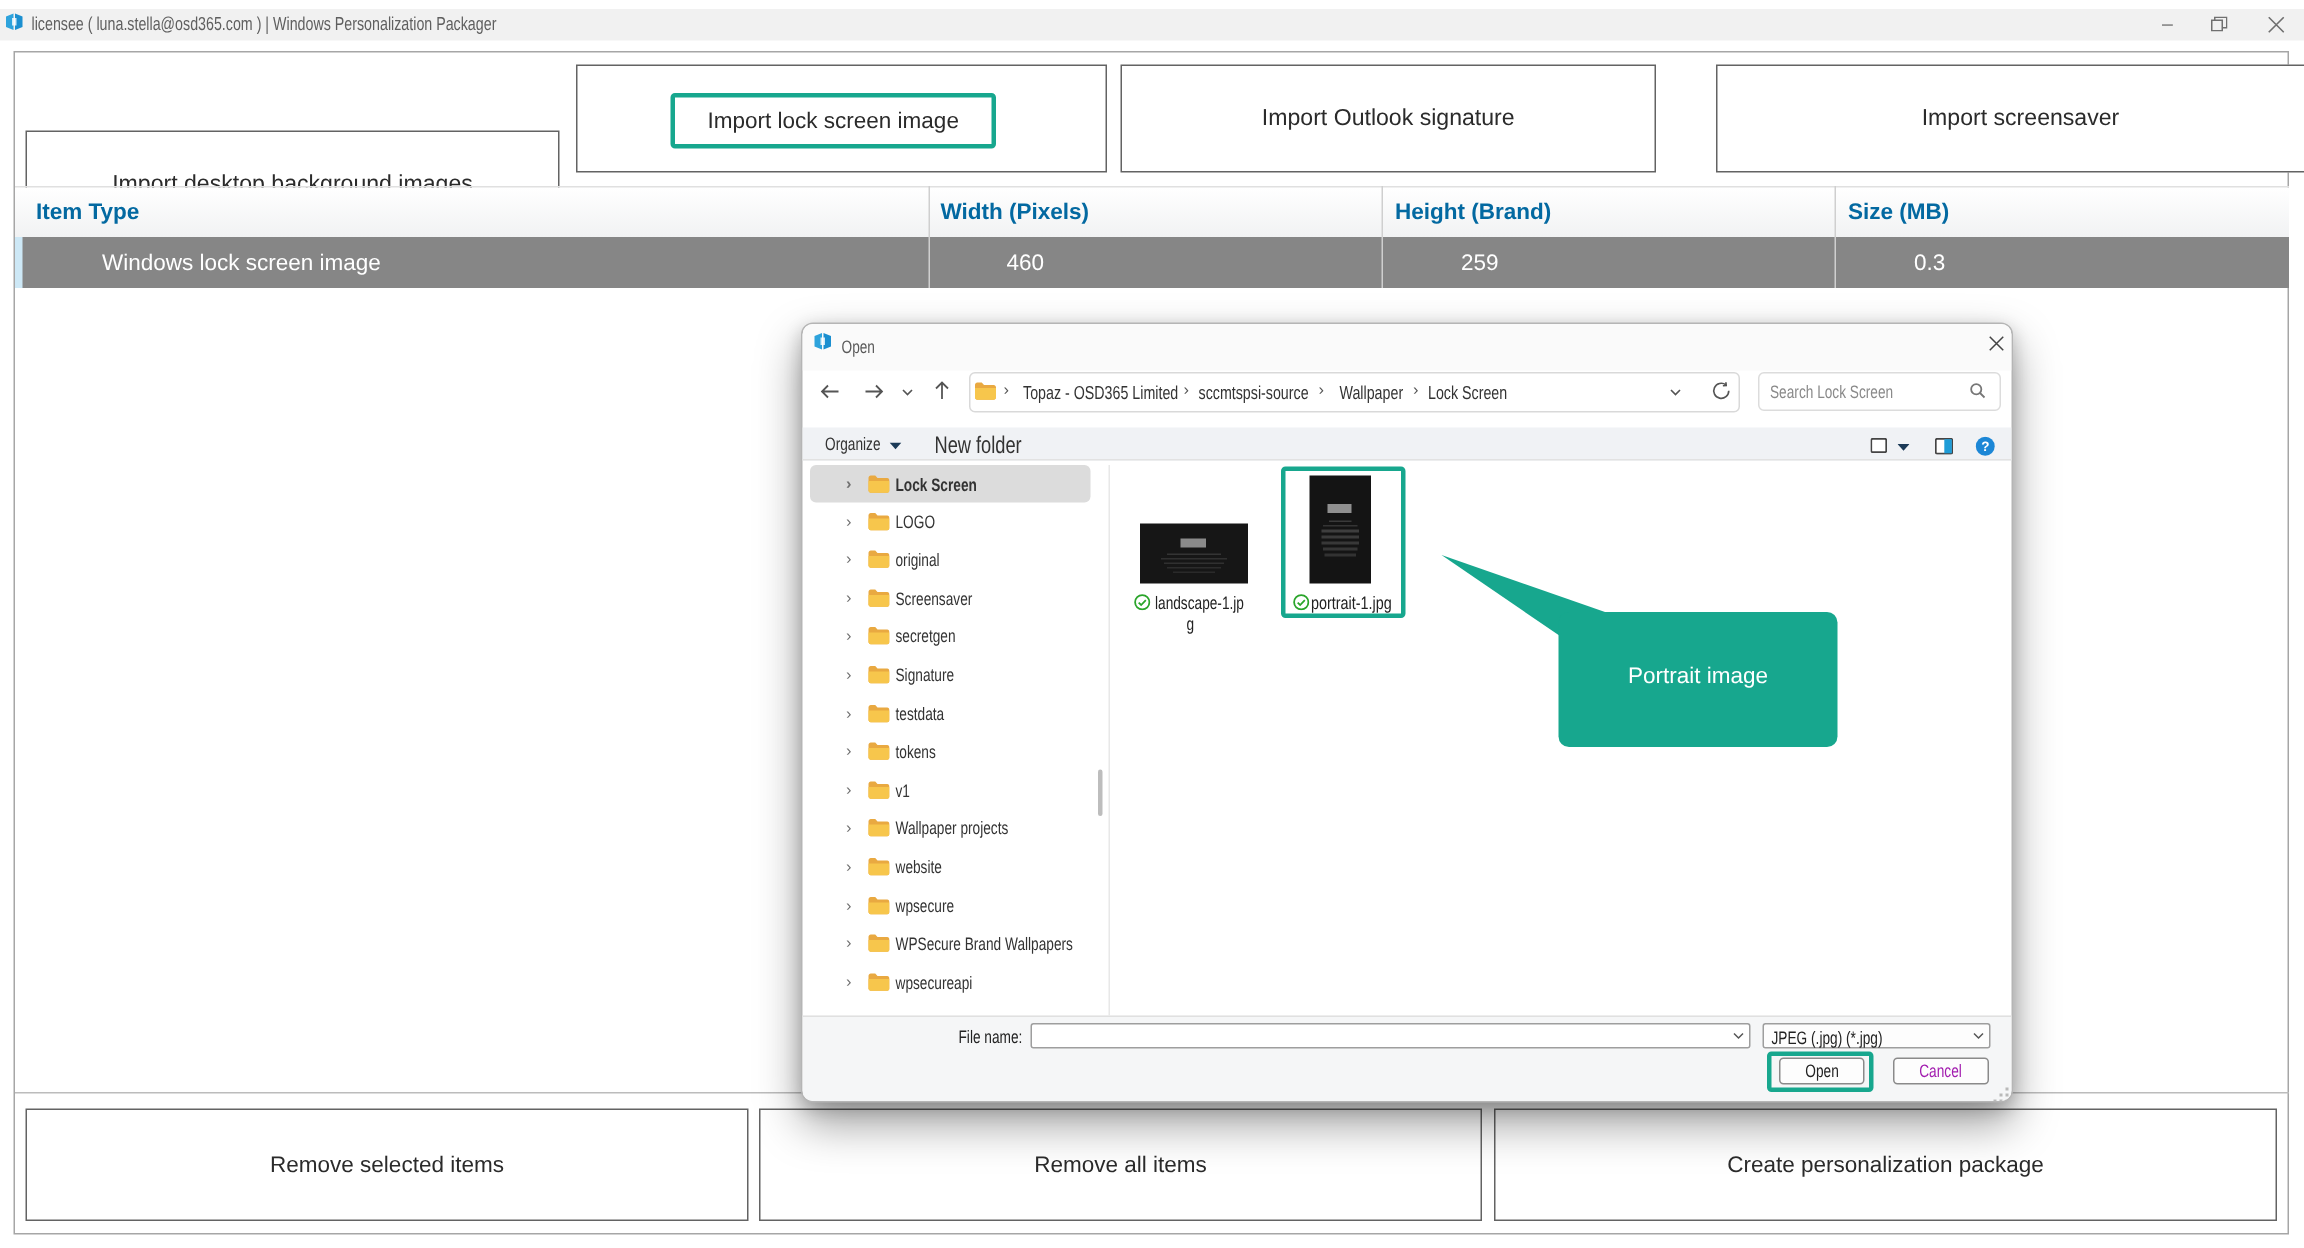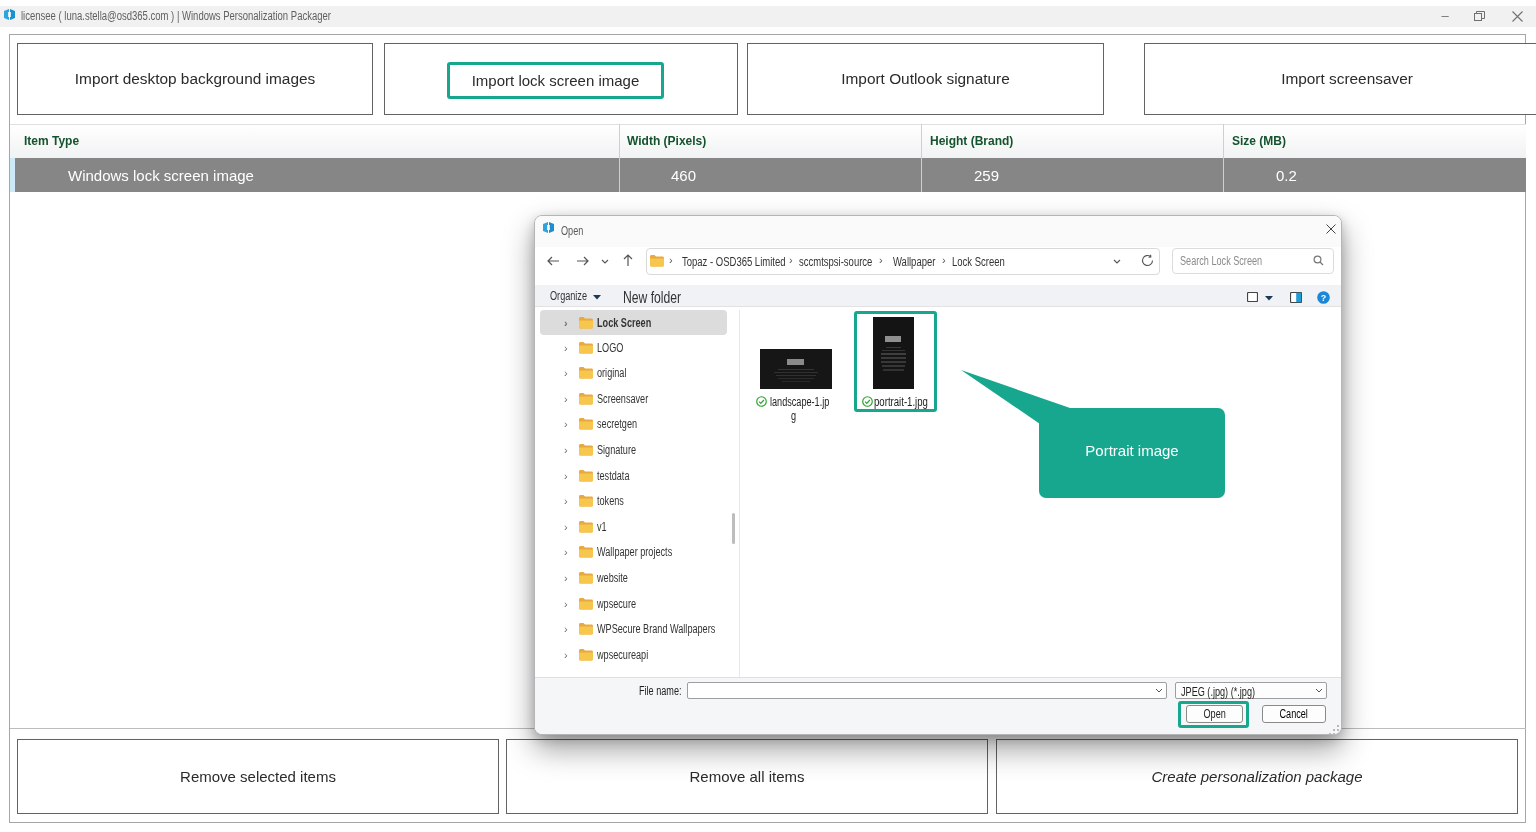--- a/index.html
+++ b/index.html
@@ -8,21 +8,21 @@
 
 #titlebar{left:0;top:6px;width:1536px;height:21px;background:#f1f1f1;}
 #titletext{left:21px;top:9px;font-size:12.5px;color:#5f5f5f;}
 #winctl{right:8px;top:9px;color:#707070;font-size:13px;}
 
 #frame{left:9px;top:34px;width:1517px;height:789px;border:1px solid #a6a6a6;box-sizing:border-box;}
 .topbtn{top:43px;height:72px;background:#fff;border:1px solid #636363;box-sizing:border-box;color:#2b2b2b;font-size:15.4px;display:flex;align-items:center;justify-content:center;}
 .botbtn{top:739px;height:75px;background:#fff;border:1px solid #636363;box-sizing:border-box;color:#2b2b2b;font-size:15px;display:flex;align-items:center;justify-content:center;}
 
 #thead{left:10px;top:124px;width:1516px;height:34px;background:linear-gradient(#ffffff,#f1f2f3);border-top:1px solid #e0e0e0;box-sizing:border-box;}
-.hcell{top:124px;height:34px;display:flex;align-items:center;font-weight:bold;font-size:12px;color:#14532d;}
+.hcell{top:124px;height:34px;display:flex;align-items:center;font-weight:bold;font-size:15px;color:#0369a1;}
 .hsep{top:124px;width:1px;height:68px;background:#cfcfcf;}
 #trow{left:10px;top:158px;width:1516px;height:34px;background:#868686;}
 #trowaccent{left:10px;top:158px;width:5px;height:34px;background:#cde8f6;}
 .rcell{top:158px;height:34px;display:flex;align-items:center;font-size:15px;color:#fff;margin-left:44px;}
 
 .teal-rect{border:3px solid #17a78e;box-sizing:border-box;border-radius:3px;}
 
 #dialog{left:534px;top:215px;width:808px;height:520px;background:#fff;border:1px solid #b5b5b5;border-radius:8px;box-sizing:border-box;box-shadow:0 14px 30px rgba(0,0,0,0.38),0 4px 12px rgba(0,0,0,0.20);overflow:hidden;}
 #dtitle{left:0;top:0;width:100%;height:31px;background:#fafafa;}
 #dtoolbar{left:0;top:69px;width:100%;height:22px;background:#f0f2f5;border-bottom:1px solid #e2e2e2;box-sizing:border-box;}
@@ -54,45 +54,45 @@
 <svg class="abs" style="left:1474px;top:11px" width="11" height="10" viewBox="0 0 11 10">
     <rect x="0.5" y="2.5" width="7" height="7" fill="none" stroke="#707070"></rect>
     <path d="M2.5 2.5 L2.5 0.5 L10.5 0.5 L10.5 7.5 L7.5 7.5" fill="none" stroke="#707070"></path>
   </svg>
 <svg class="abs" style="left:1512px;top:11px" width="11" height="11" viewBox="0 0 11 11">
     <path d="M0.5 0.5 L10.5 10.5 M10.5 0.5 L0.5 10.5" stroke="#707070" stroke-width="1.1"></path>
   </svg>
 
 <div class="abs" id="frame"></div>
 
-<div class="abs topbtn" style="left:17px;width:356px;">Import desktop background images</div>
+<div class="abs topbtn" style="left:17px;width:356px;margin-top:44px;">Import desktop background images</div>
 <div class="abs topbtn" style="left:384px;width:354px;">Import lock screen image</div>
 <div class="abs topbtn" style="left:747px;width:357px;text-align:right;">Import Outlook signature</div>
 <div class="abs topbtn" style="left:1112px;width:406px;margin-left:32px;">Import screensaver</div>
 <div class="abs teal-rect" style="left:447px;top:62px;width:217px;height:37px;background:#fff;"></div>
 <div class="abs" style="left:447px;top:62px;width:217px;height:37px;display:flex;align-items:center;justify-content:center;font-size:15px;color:#2b2b2b;">Import lock screen image</div>
 
 <div class="abs" id="thead"></div>
 <div class="abs hcell" style="left:24px;">Item Type</div>
 <div class="abs hcell" style="left:627px;">Width (Pixels)</div>
 <div class="abs hcell" style="left:930px;">Height (Brand)</div>
 <div class="abs hcell" style="left:1232px;">Size (MB)</div>
 <div class="abs" id="trow"></div>
 <div class="abs" id="trowaccent"></div>
 <div class="abs rcell" style="left:24px;">Windows lock screen image</div>
 <div class="abs rcell" style="left:627px;">460</div>
 <div class="abs rcell" style="left:930px;">259</div>
-<div class="abs rcell" style="left:1232px;">0.2</div>
+<div class="abs rcell" style="left:1232px;">0.3</div>
 <div class="abs hsep" style="left:619px;"></div>
 <div class="abs hsep" style="left:921px;"></div>
 <div class="abs hsep" style="left:1223px;"></div>
 
 <div class="abs botbtn" style="left:17px;width:482px;">Remove selected items</div>
 <div class="abs botbtn" style="left:506px;width:482px;">Remove all items</div>
-<div class="abs botbtn" style="left:996px;width:522px;font-style:italic;">Create personalization package</div>
+<div class="abs botbtn" style="left:996px;width:522px;">Create personalization package</div>
 
 <div class="abs" style="left:10px;top:728px;width:1516px;height:1px;background:#bcbcbc;"></div>
 
 <div class="abs" id="dialog">
   <div class="abs" id="dtitle"></div>
   <svg class="abs" style="left:7px;top:5px" width="13" height="13" viewBox="0 0 13 13">
       <path d="M1 3 L6 1 L6 12 L1 10 Z" fill="#2ea3dc"></path>
       <path d="M7 1 L12 3 L12 10 L7 12 Z" fill="#1b8fd0"></path>
       <rect x="5" y="4" width="3" height="5" fill="#fff" opacity="0.8"></rect>
     </svg>
@@ -318,21 +318,21 @@
   <div class="abs" style="left:152px;top:466px;width:480px;height:17px;background:#fff;border:1px solid #9e9e9e;border-radius:2px;box-sizing:border-box;"></div>
   <svg class="abs" style="left:620px;top:472px" width="8" height="5" viewBox="0 0 8 5">
       <path d="M1 1 L4 4 L7 1" stroke="#555" fill="none" stroke-width="1"></path>
     </svg>
   <div class="abs" style="left:640px;top:466px;width:152px;height:17px;background:#fdfdfd;border:1px solid #9e9e9e;border-radius:2px;box-sizing:border-box;"></div>
   <div class="abs" style="left:646px;top:469px;font-size:12px;color:#222;"><span class="nw">JPEG (.jpg) (*.jpg)</span></div>
   <svg class="abs" style="left:780px;top:472px" width="8" height="5" viewBox="0 0 8 5">
       <path d="M1 1 L4 4 L7 1" stroke="#555" fill="none" stroke-width="1"></path>
     </svg>
   <div class="abs" style="left:651px;top:489px;width:57px;height:18px;background:#fdfdfd;border:1px solid #8a8a8a;border-radius:3px;box-sizing:border-box;text-align:center;font-size:12px;color:#222;line-height:16px;"><span class="nwc" style="display:inline-block">Open</span></div>
-  <div class="abs" style="left:727px;top:489px;width:64px;height:18px;background:#fdfdfd;border:1px solid #8a8a8a;border-radius:3px;box-sizing:border-box;text-align:center;font-size:12px;color:#000000;line-height:16px;"><span class="nwc" style="display:inline-block">Cancel</span></div>
+  <div class="abs" style="left:727px;top:489px;width:64px;height:18px;background:#fdfdfd;border:1px solid #8a8a8a;border-radius:3px;box-sizing:border-box;text-align:center;font-size:12px;color:#a21caf;line-height:16px;"><span class="nwc" style="display:inline-block">Cancel</span></div>
   <div class="abs teal-rect" style="left:643px;top:485px;width:71px;height:27px;"></div>
   <svg class="abs" style="left:793px;top:508px" width="12" height="12" viewBox="0 0 12 12">
       <g fill="#b9b9b9">
         <rect x="9" y="1" width="2" height="2"></rect>
         <rect x="9" y="5" width="2" height="2"></rect>
         <rect x="5" y="5" width="2" height="2"></rect>
         <rect x="9" y="9" width="2" height="2"></rect>
         <rect x="5" y="9" width="2" height="2"></rect>
         <rect x="1" y="9" width="2" height="2"></rect>
       </g>

